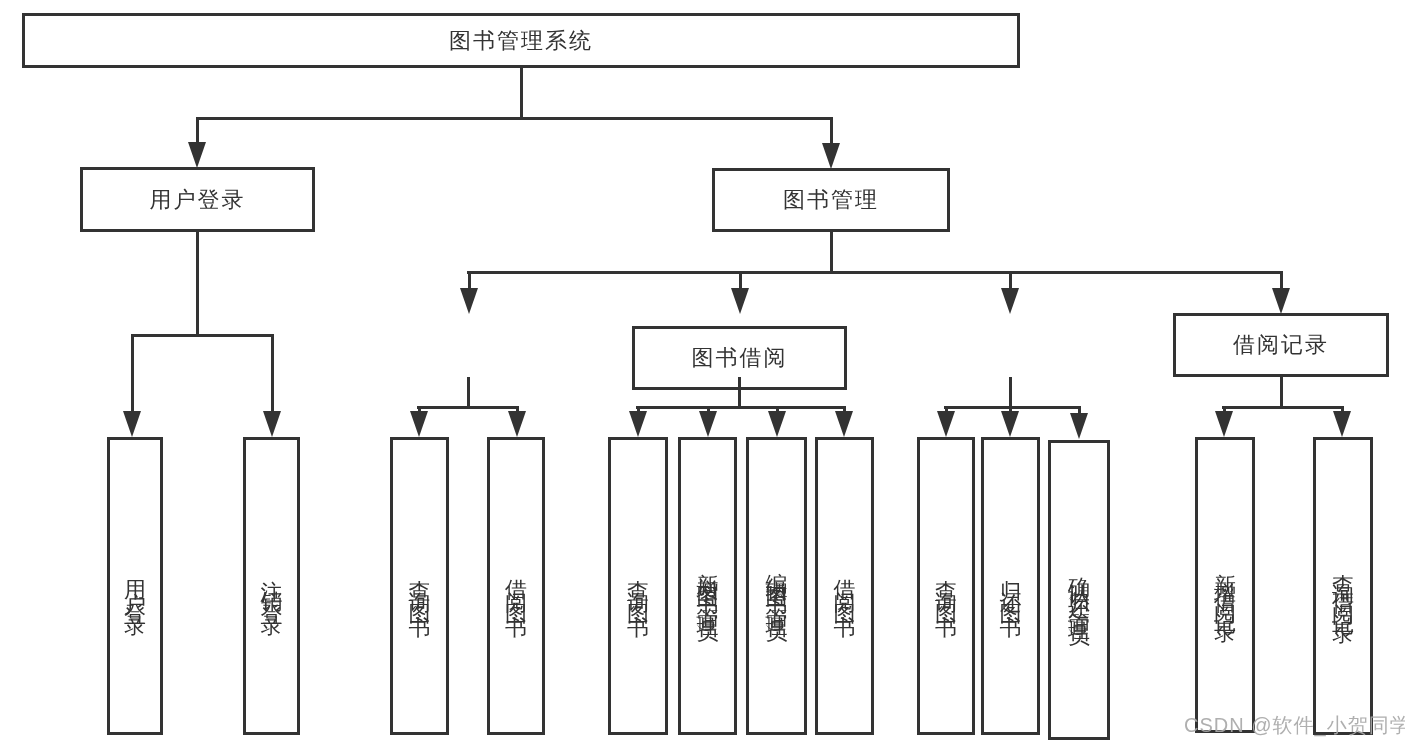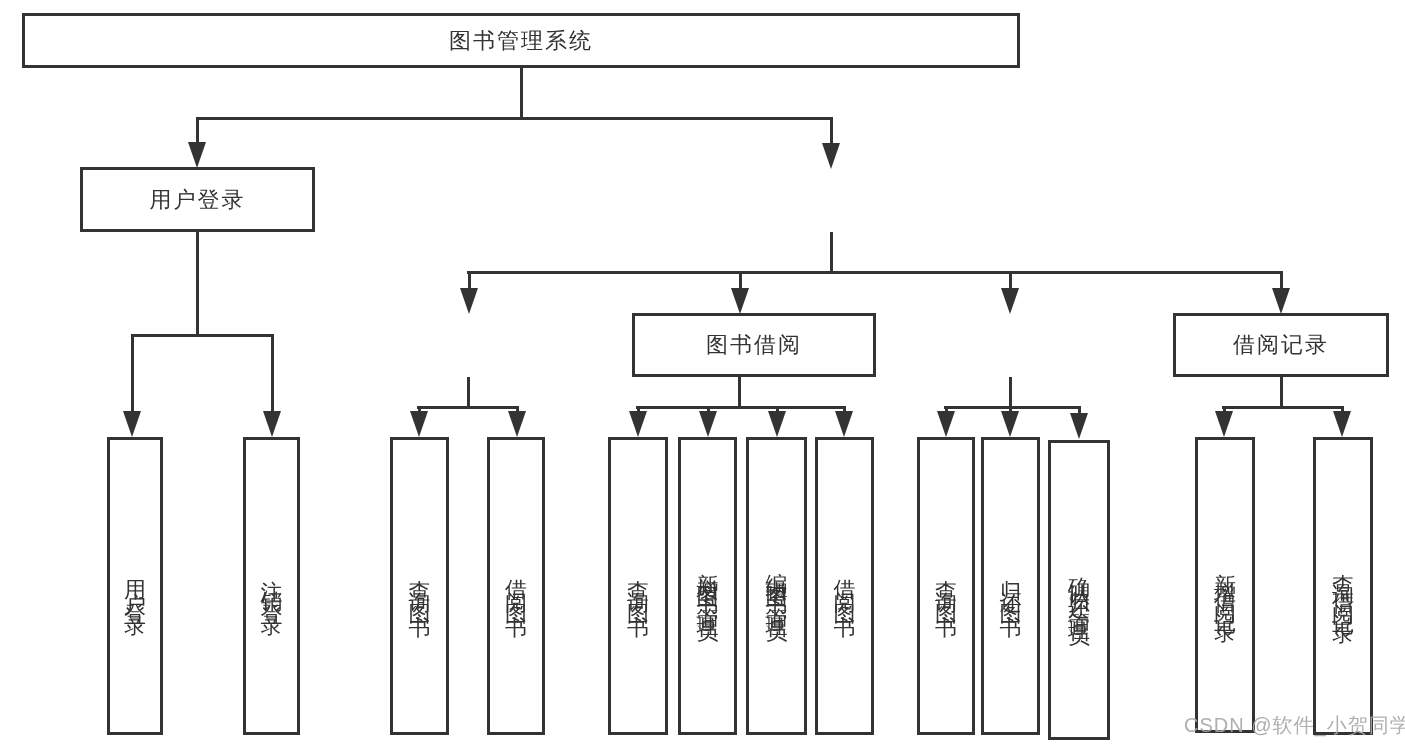--- a/index.html
+++ b/index.html
@@ -70,40 +70,43 @@
   <div class="line" style="left:520px; top:68px; width:3px; height:50px;"></div>
   <div class="line" style="left:196px; top:117px; width:637px; height:3px;"></div>
   <div class="line" style="left:196px; top:117px; width:3px; height:28px;"></div>
   <div class="arw" style="left:188px; top:142px;"></div>
   <div class="line" style="left:830px; top:117px; width:3px; height:28px;"></div>
   <div class="arw" style="left:822px; top:143px;"></div>
 
   <div class="box" style="left:80px; top:167px; width:235px; height:65px;">
     <span class="lbl">用户登录</span>
   </div>
+  <div class="box" style="left:712px; top:168px; width:238px; height:64px;">
+    <span class="lbl">图书管理</span>
+  </div>
 
   <div class="line" style="left:196px; top:232px; width:3px; height:103px;"></div>
   <div class="line" style="left:131px; top:334px; width:143px; height:3px;"></div>
   <div class="line" style="left:131px; top:334px; width:3px; height:80px;"></div>
   <div class="arw" style="left:123px; top:411px;"></div>
   <div class="line" style="left:271px; top:334px; width:3px; height:80px;"></div>
   <div class="arw" style="left:263px; top:411px;"></div>
 
   <div class="line" style="left:830px; top:232px; width:3px; height:42px;"></div>
   <div class="line" style="left:467px; top:271px; width:816px; height:3px;"></div>
   <div class="line" style="left:468px; top:271px; width:3px; height:18px;"></div>
   <div class="arw" style="left:460px; top:288px;"></div>
   <div class="line" style="left:739px; top:271px; width:3px; height:18px;"></div>
   <div class="arw" style="left:731px; top:288px;"></div>
   <div class="line" style="left:1009px; top:271px; width:3px; height:18px;"></div>
   <div class="arw" style="left:1001px; top:288px;"></div>
   <div class="line" style="left:1280px; top:271px; width:3px; height:18px;"></div>
   <div class="arw" style="left:1272px; top:288px;"></div>
 
-  <div class="box" style="left:632px; top:313px; width:244px; height:64px;">
+  <div class="box" style="left:632px; top:326px; width:215px; height:64px;">
     <span class="lbl">图书借阅</span>
   </div>
   <div class="box" style="left:1173px; top:313px; width:216px; height:64px;">
     <span class="lbl">借阅记录</span>
   </div>
 
   <div class="line" style="left:467px; top:377px; width:3px; height:31px;"></div>
   <div class="line" style="left:417px; top:406px; width:102px; height:3px;"></div>
   <div class="line" style="left:418px; top:406px; width:3px; height:7px;"></div>
   <div class="arw" style="left:410px; top:411px;"></div>

